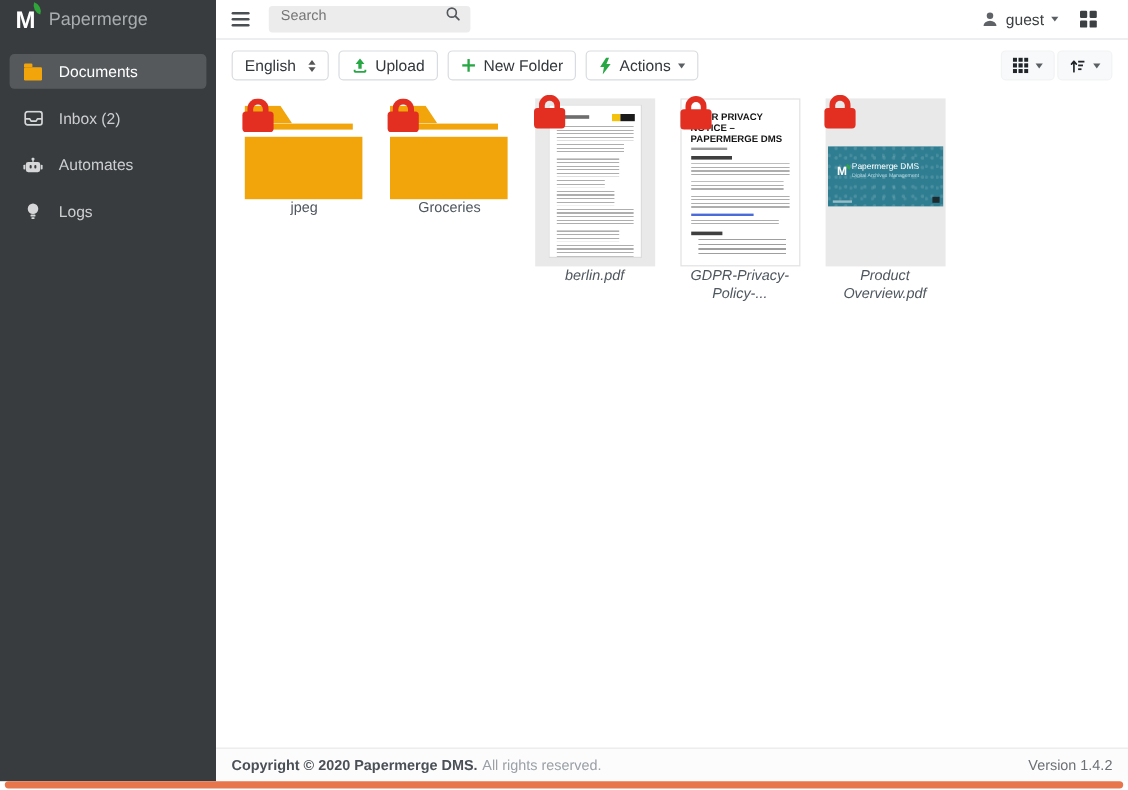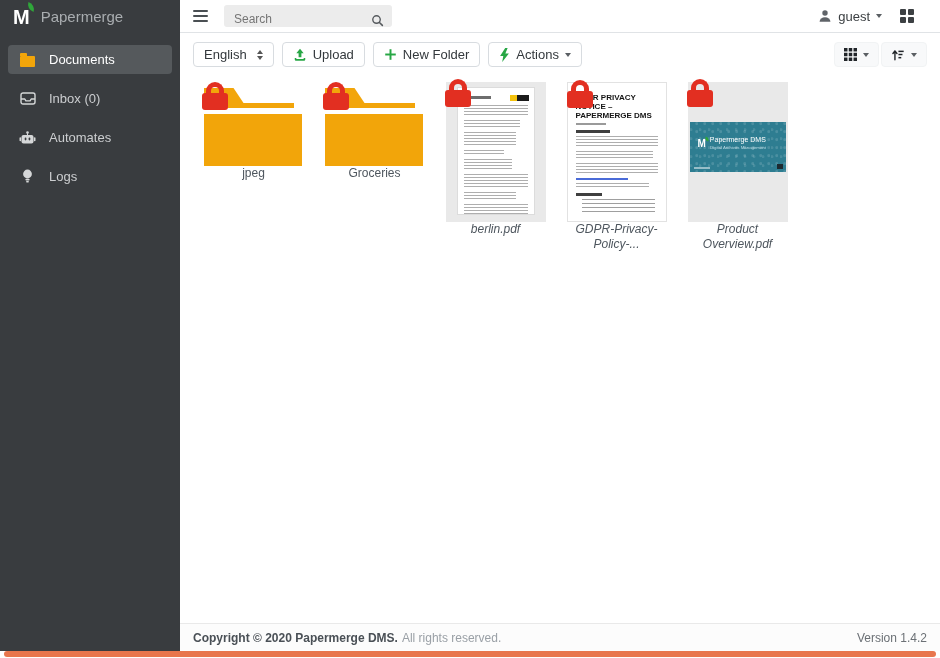--- a/index.html
+++ b/index.html
@@ -23,21 +23,21 @@
   .si-icon { width:17px; display:flex; justify-content:center; flex-shrink:0; }
   .mini-folder { width:15px; height:11px; background:var(--folder,#F2A50A); border-radius:1px; position:relative; margin-top:3px; }
   .mini-folder::before { content:""; position:absolute; top:-3px; left:0; width:7px; height:3px; background:var(--folder,#F2A50A); border-radius:1px 1px 0 0; }
 
   
   .main { flex:1; min-width:0; display:flex; flex-direction:column; background:#fff; }
 
   .topbar { height:33px; flex-shrink:0; border-bottom:1px solid #e0e3e6; display:flex; align-items:center; padding:0 26px 0 13px; }
   .hamburger { width:15px; display:flex; flex-direction:column; gap:3px; cursor:pointer; }
   .hamburger span { display:block; height:2px; background:#4a4f53; border-radius:1px; }
-  .search { width:168px; height:22px; background:#ececec; border-radius:3px; display:flex; align-items:flex-end; padding:0 8px; gap:6px; margin-left:16px; }
+  .search { width:168px; height:22px; background:#ececec; border-radius:3px; display:flex; align-items:flex-start; padding:0 8px; gap:6px; margin-left:16px; }
   .search input { border:none; outline:none; background:transparent; flex:1; font-size:12px; color:#444; font-family:"Liberation Sans",sans-serif; min-width:0; }
   .search input::placeholder { color:#757575; }
   .topbar-right { margin-left:auto; display:flex; align-items:center; gap:18px; }
   .user { display:flex; align-items:center; gap:6px; font-size:13px; color:#3c4043; cursor:pointer; }
   .caret { width:0; height:0; border-left:3.5px solid transparent; border-right:3.5px solid transparent; border-top:4px solid #5a5f63; }
   .apps { display:grid; grid-template-columns:6px 6px; grid-template-rows:6px 6px; gap:2px; cursor:pointer; }
   .apps span { background:#3c4043; border-radius:1px; }
 
   .breadcrumb-bar { margin-top:13px; height:26px; flex-shrink:0; background:#f0f2f4; display:flex; align-items:center; gap:6px; padding:0 13px; font-size:13px; color:#3e4347; }
 
@@ -132,21 +132,21 @@
 
   <div class="nav-item">
 
     <span class="si-icon">
       <svg width="16" height="13" viewBox="0 0 16 13" fill="none" stroke="#d5d7d8" stroke-width="1.4">
         <rect x="1" y="1" width="14" height="11" rx="2"></rect>
         <path d="M1 7 h3.8 l1.1 1.9 h4.2 L11.2 7 H15" stroke-linejoin="round"></path>
       </svg>
     </span>
 
-    <span>Inbox (0)</span>
+    <span>Inbox (2)</span>
   </div>
 
   <div class="nav-item">
 
     <span class="si-icon">
       <svg width="17" height="14" viewBox="0 0 17 14" fill="#d5d7d8">
         <circle cx="8.5" cy="1.6" r="1.3"></circle>
               <rect x="8" y="2.4" width="1" height="1.6"></rect>
         <rect x="2.5" y="4" width="12" height="8.5" rx="2"></rect>
         <rect x="0.5" y="6.2" width="1.6" height="4" rx="0.8"></rect>

